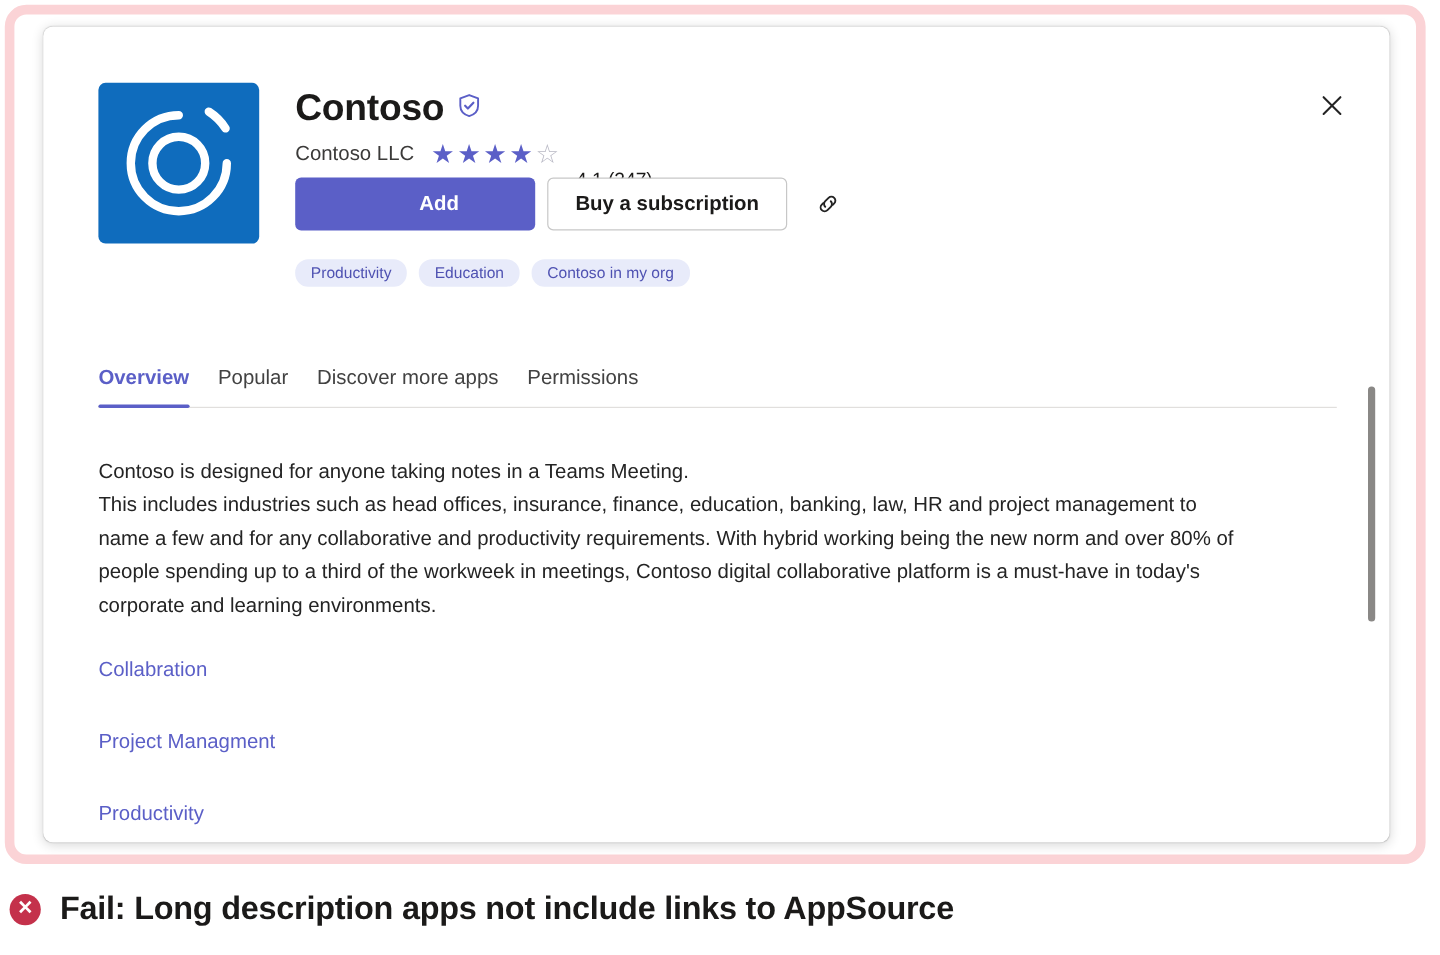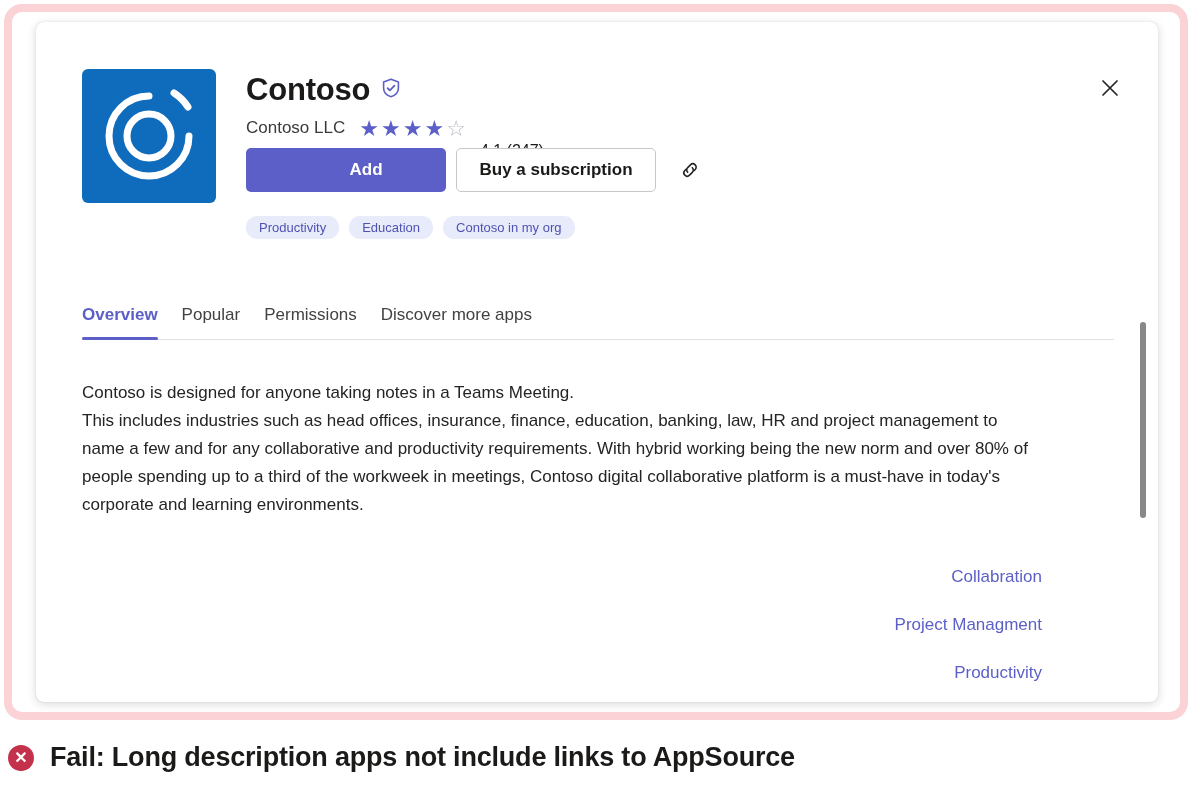--- a/index.html
+++ b/index.html
@@ -221,25 +221,24 @@
     top: 357px;
     width: 960px;
   }
   .desc {
     font-size: 17px;
     color: #242424;
     line-height: 28px;
     margin: 0;
   }
   .links {
-    margin-top: 48px;
+    margin-top: 29px;
     display: flex;
     flex-direction: column;
-    gap: 28px;
-    align-items: flex-end;
+    gap: 40px;
   }
   .content-link {
     font-size: 17px;
     color: #5b5fc7;
     text-decoration: none;
     cursor: pointer;
     width: fit-content;
   }
 
   
@@ -350,22 +349,22 @@
 
     <div class="tag-row">
       <span class="tag">Productivity</span>
       <span class="tag">Education</span>
       <span class="tag">Contoso in my org</span>
     </div>
 
     <div class="tabs">
       <button class="tab active">Overview</button>
       <button class="tab">Popular</button>
+      <button class="tab">Discover more apps</button>
       <button class="tab">Permissions</button>
-      <button class="tab">Discover more apps</button>
     </div>
 
     <div class="content">
       <p class="desc" style="white-space: pre-line;">Contoso is designed for anyone taking notes in a Teams Meeting.
 This includes industries such as head offices, insurance, finance, education, banking, law, HR and project management to name a few and for any collaborative and productivity requirements. With hybrid working being the new norm and over 80% of people spending up to a third of the workweek in meetings, Contoso digital collaborative platform is a must-have in today's corporate and learning environments.</p>
       <div class="links">
         <a class="content-link">Collabration</a>
         <a class="content-link">Project Managment</a>
         <a class="content-link">Productivity</a>
       </div>

